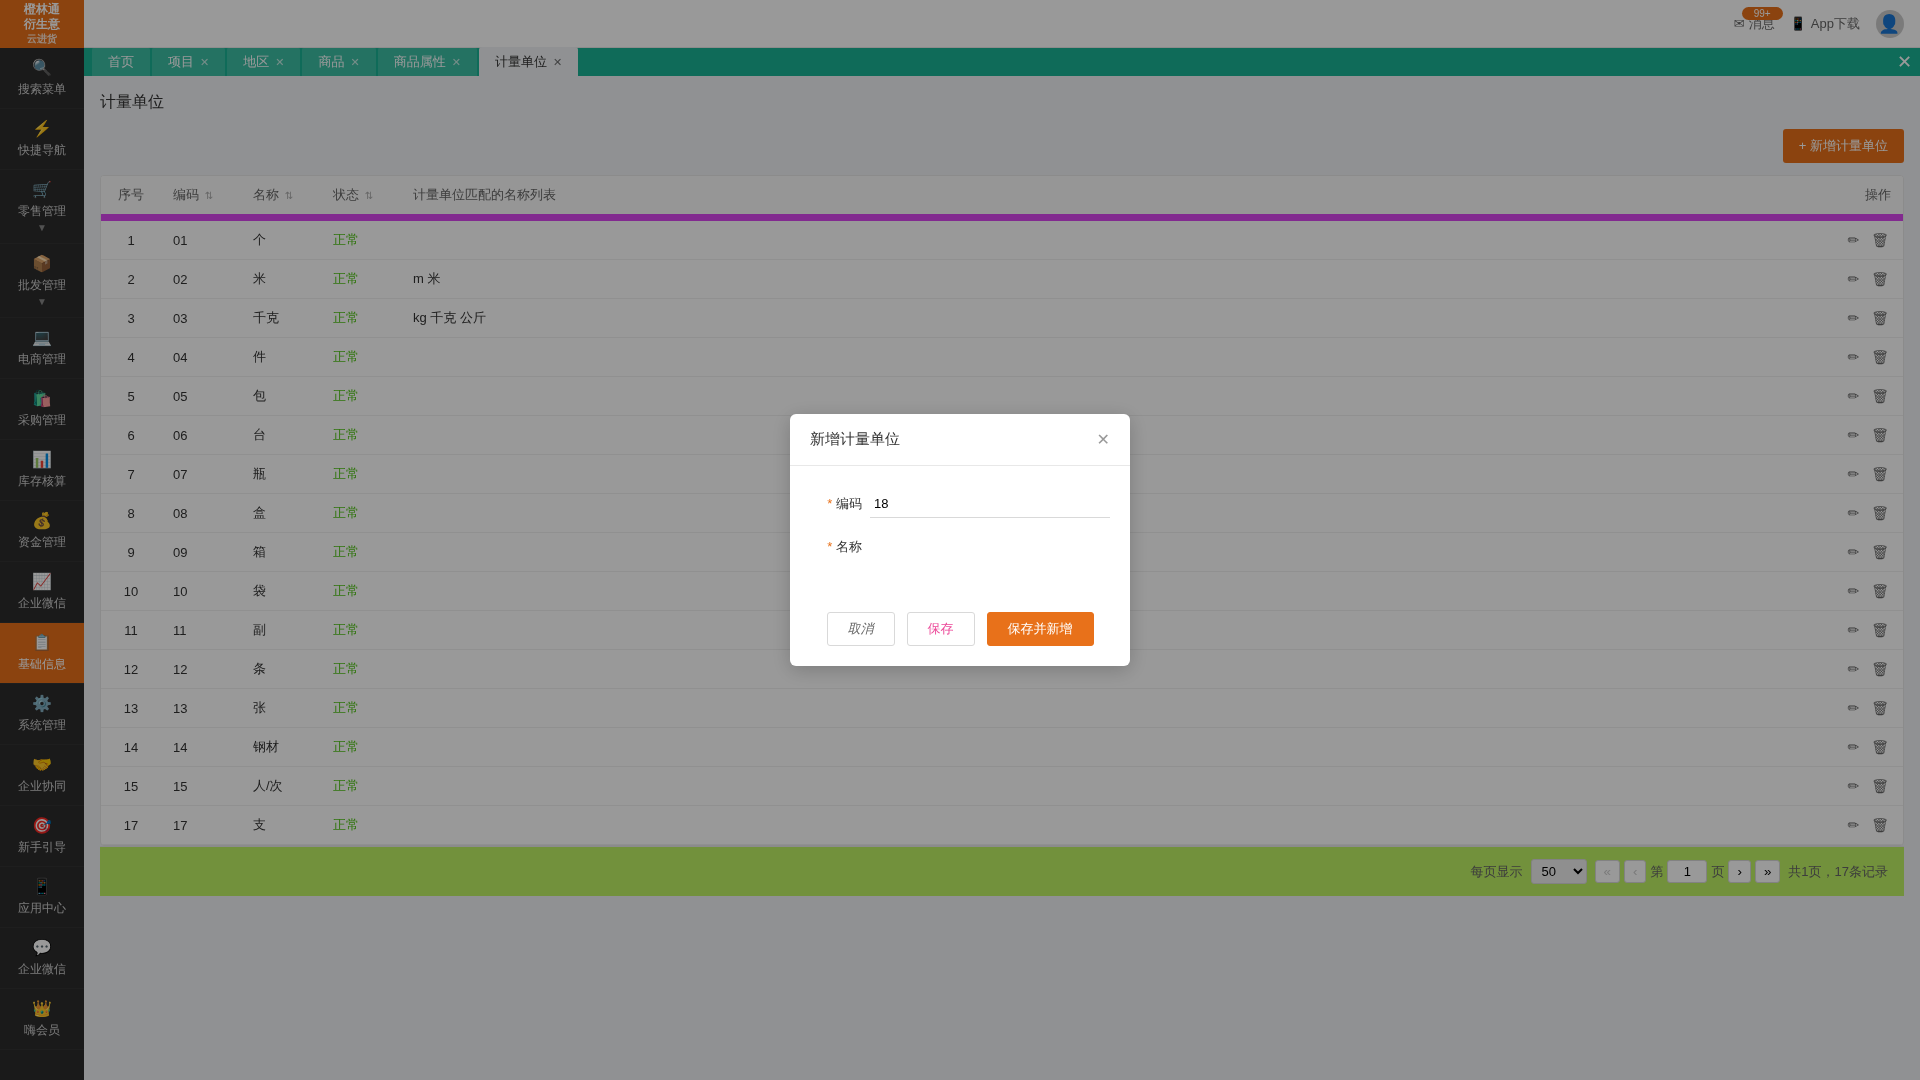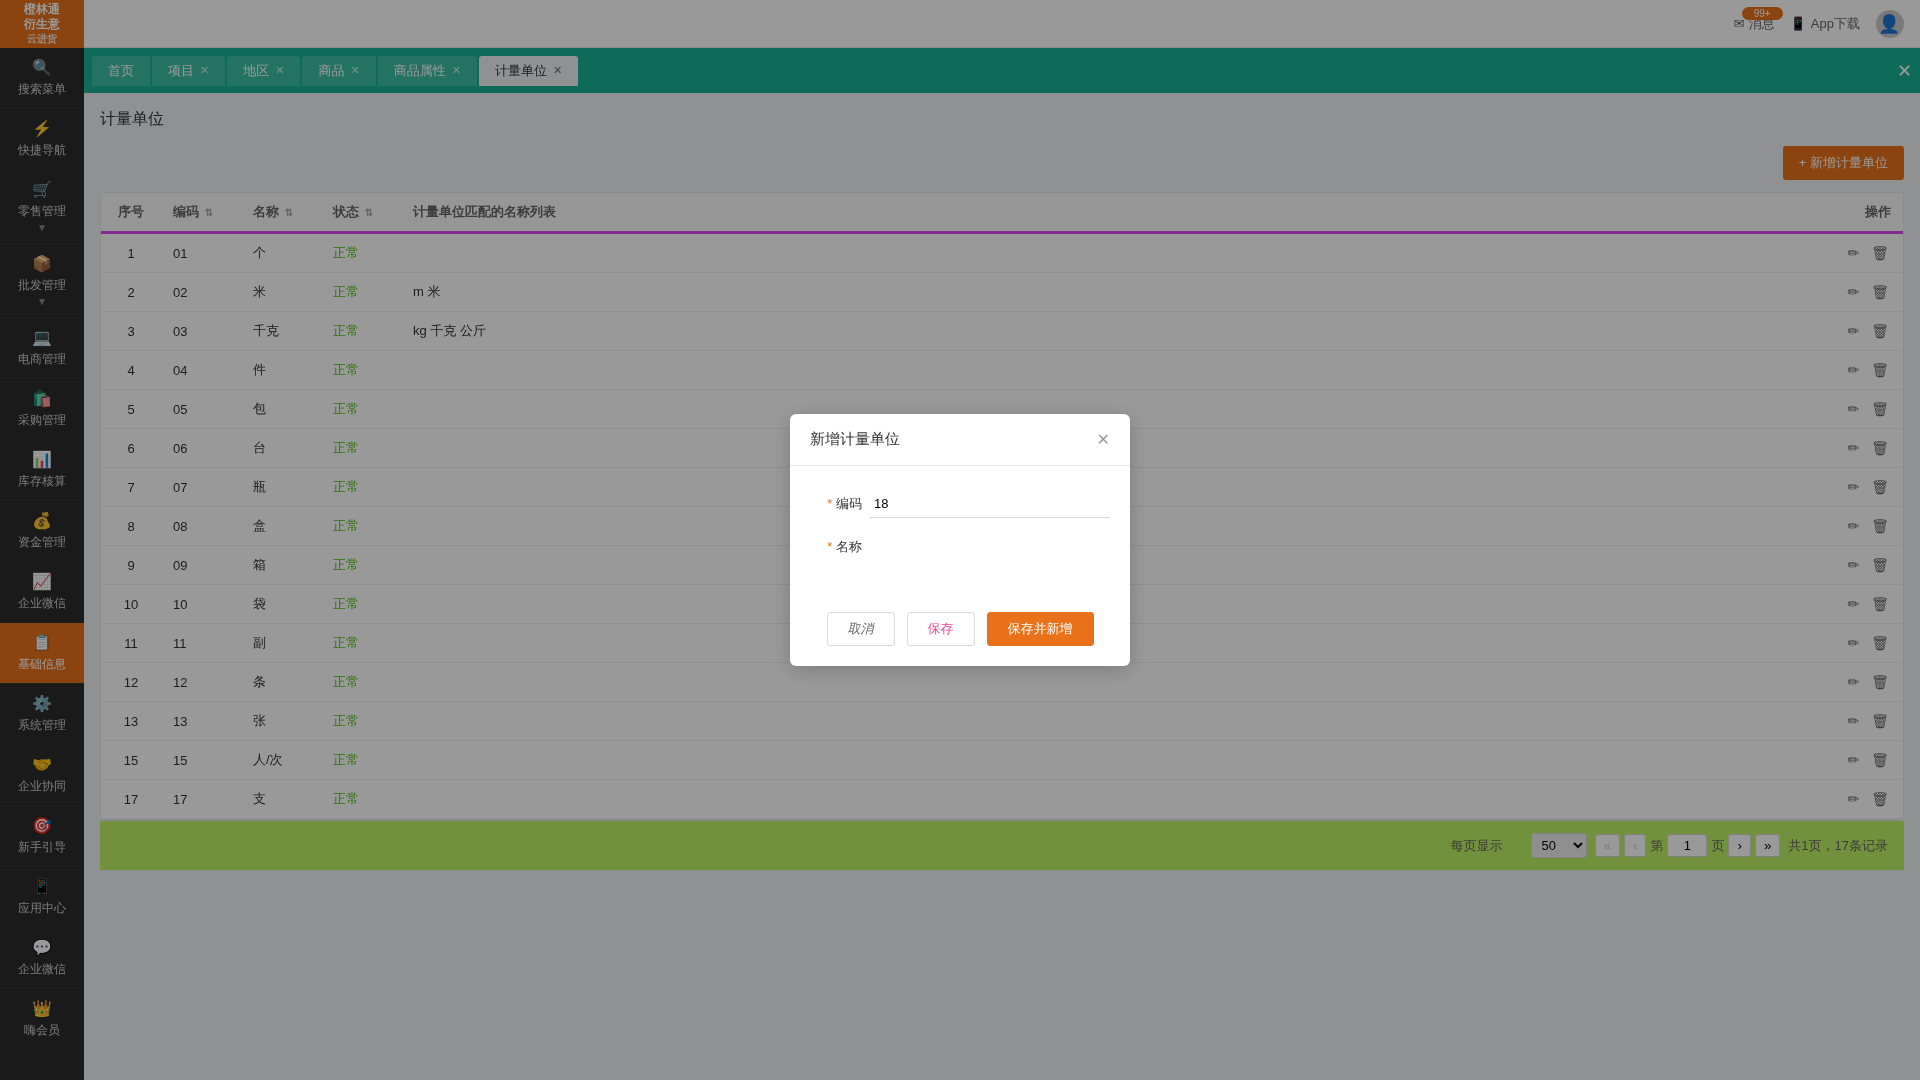--- a/index.html
+++ b/index.html
@@ -21,54 +21,54 @@
     
     .topbar { height: 48px; background: #fff; display: flex; align-items: center; justify-content: space-between; padding: 0 16px; border-bottom: 1px solid #e8e8e8; flex-shrink: 0; }
     .topbar-left { display: flex; align-items: center; gap: 8px; }
     .topbar-right { display: flex; align-items: center; gap: 16px; }
     .topbar-msg { position: relative; display: flex; align-items: center; gap: 4px; color: #666; font-size: 13px; cursor: pointer; }
     .topbar-badge { background: #e8711a; color: white; border-radius: 10px; font-size: 10px; padding: 1px 12px; position: absolute; top: -8px; right: -8px; }
     .topbar-app { display: flex; align-items: center; gap: 4px; color: #666; font-size: 13px; cursor: pointer; }
     .topbar-avatar { width: 28px; height: 28px; border-radius: 50%; background: #ccc; display: flex; align-items: center; justify-content: center; cursor: pointer; overflow: hidden; }
 
     
-    .tabs-bar { height: 45px; background: #1ab394; display: flex; align-items: center; padding: 0 8px; gap: 2px; flex-shrink: 0; }
+    .tabs-bar { height: 28px; background: #1ab394; display: flex; align-items: center; padding: 0 8px; gap: 2px; flex-shrink: 0; }
     .tab { padding: 6px 16px; color: #fff; cursor: pointer; font-size: 13px; border-radius: 3px 3px 0 0; display: flex; align-items: center; gap: 6px; background: rgba(255,255,255,0.15); }
     .tab.active { background: #f0f2f5; color: #333; }
     .tab-close { font-size: 11px; opacity: 0.7; }
     .tabs-close-all { margin-left: auto; color: white; font-size: 18px; cursor: pointer; }
 
     
     .content { flex: 1; padding: 16px; overflow: auto; position: relative; }
     .page-title { font-size: 16px; color: #333; margin-bottom: 16px; font-weight: normal; }
 
     
     .table-toolbar { display: flex; justify-content: flex-end; margin-bottom: 12px; }
     .btn-add { background: #e8711a; color: white; border: none; padding: 8px 16px; border-radius: 3px; cursor: pointer; font-size: 13px; }
 
     
     .table-wrap { background: white; border-radius: 4px; overflow: hidden; border: 1px solid #e8e8e8; }
     table { width: 100%; border-collapse: collapse; }
     thead tr { background: #fafafa; }
-    th { padding: 10px 12px; text-align: left; color: #666; font-weight: bold; font-size: 13px; border-bottom: 3px solid #d946ef; white-space: nowrap; }
+    th { padding: 10px 12px; text-align: left; color: #666; font-weight: normal; font-size: 13px; border-bottom: 7px solid #d946ef; white-space: nowrap; }
     td { padding: 9px 12px; color: #333; font-size: 13px; border-bottom: 1px solid #f0f0f0; }
     .col-seq { width: 60px; text-align: center; }
     .col-code { width: 80px; }
     .col-name { width: 80px; }
     .col-status { width: 80px; }
     .col-match { }
     .col-action { width: 80px; text-align: right; }
     .status-normal { color: #52c41a; }
     .action-btns { display: flex; gap: 8px; justify-content: flex-end; }
     .action-btn { background: none; border: none; cursor: pointer; font-size: 14px; color: #666; padding: 2px; }
     td.center { text-align: center; }
 
     
     .pagination { display: flex; align-items: center; justify-content: flex-end; padding: 12px 16px; gap: 8px; background: #bef264; border-top: 1px solid #e8e8e8; font-size: 13px; color: #666; }
-    .page-size-select { border: 1px solid #d9d9d9; border-radius: 3px; padding: 3px 6px; font-size: 13px; margin-left: 20px; }
+    .page-size-select { border: 1px solid #d9d9d9; border-radius: 3px; padding: 3px 6px; font-size: 13px; }
     .page-nav { display: flex; align-items: center; gap: 4px; }
     .page-nav-btn { border: 1px solid #d9d9d9; background: white; padding: 3px 8px; cursor: pointer; border-radius: 3px; }
     .page-nav-btn:disabled { color: #ccc; cursor: not-allowed; }
     .page-input { border: 1px solid #d9d9d9; border-radius: 3px; padding: 3px 6px; width: 40px; text-align: center; font-size: 13px; }
 
     
     .overlay { position: fixed; top: 0; left: 0; width: 1920px; height: 1080px; background: rgba(0,0,0,0.4); z-index: 100; display: flex; align-items: center; justify-content: center; }
 
     
     .modal { background: white; border-radius: 6px; width: 340px; box-shadow: 0 4px 20px rgba(0,0,0,0.2); }
@@ -410,20 +410,33 @@
     <td class="col-status"><span class="status-normal">正常</span></td>
     <td class="col-match"></td>
     <td class="col-action">
       <div class="action-btns">
         <button class="action-btn" title="编辑">✏</button>
         <button class="action-btn" title="删除">🗑</button>
       </div>
     </td>
   </tr>
             <tr>
+    <td class="center col-seq">14</td>
+    <td class="col-code">14</td>
+    <td class="col-name">钢材</td>
+    <td class="col-status"><span class="status-normal">正常</span></td>
+    <td class="col-match"></td>
+    <td class="col-action">
+      <div class="action-btns">
+        <button class="action-btn" title="编辑">✏</button>
+        <button class="action-btn" title="删除">🗑</button>
+      </div>
+    </td>
+  </tr>
+            <tr>
     <td class="center col-seq">15</td>
     <td class="col-code">15</td>
     <td class="col-name">人/次</td>
     <td class="col-status"><span class="status-normal">正常</span></td>
     <td class="col-match"></td>
     <td class="col-action">
       <div class="action-btns">
         <button class="action-btn" title="编辑">✏</button>
         <button class="action-btn" title="删除">🗑</button>
       </div>

